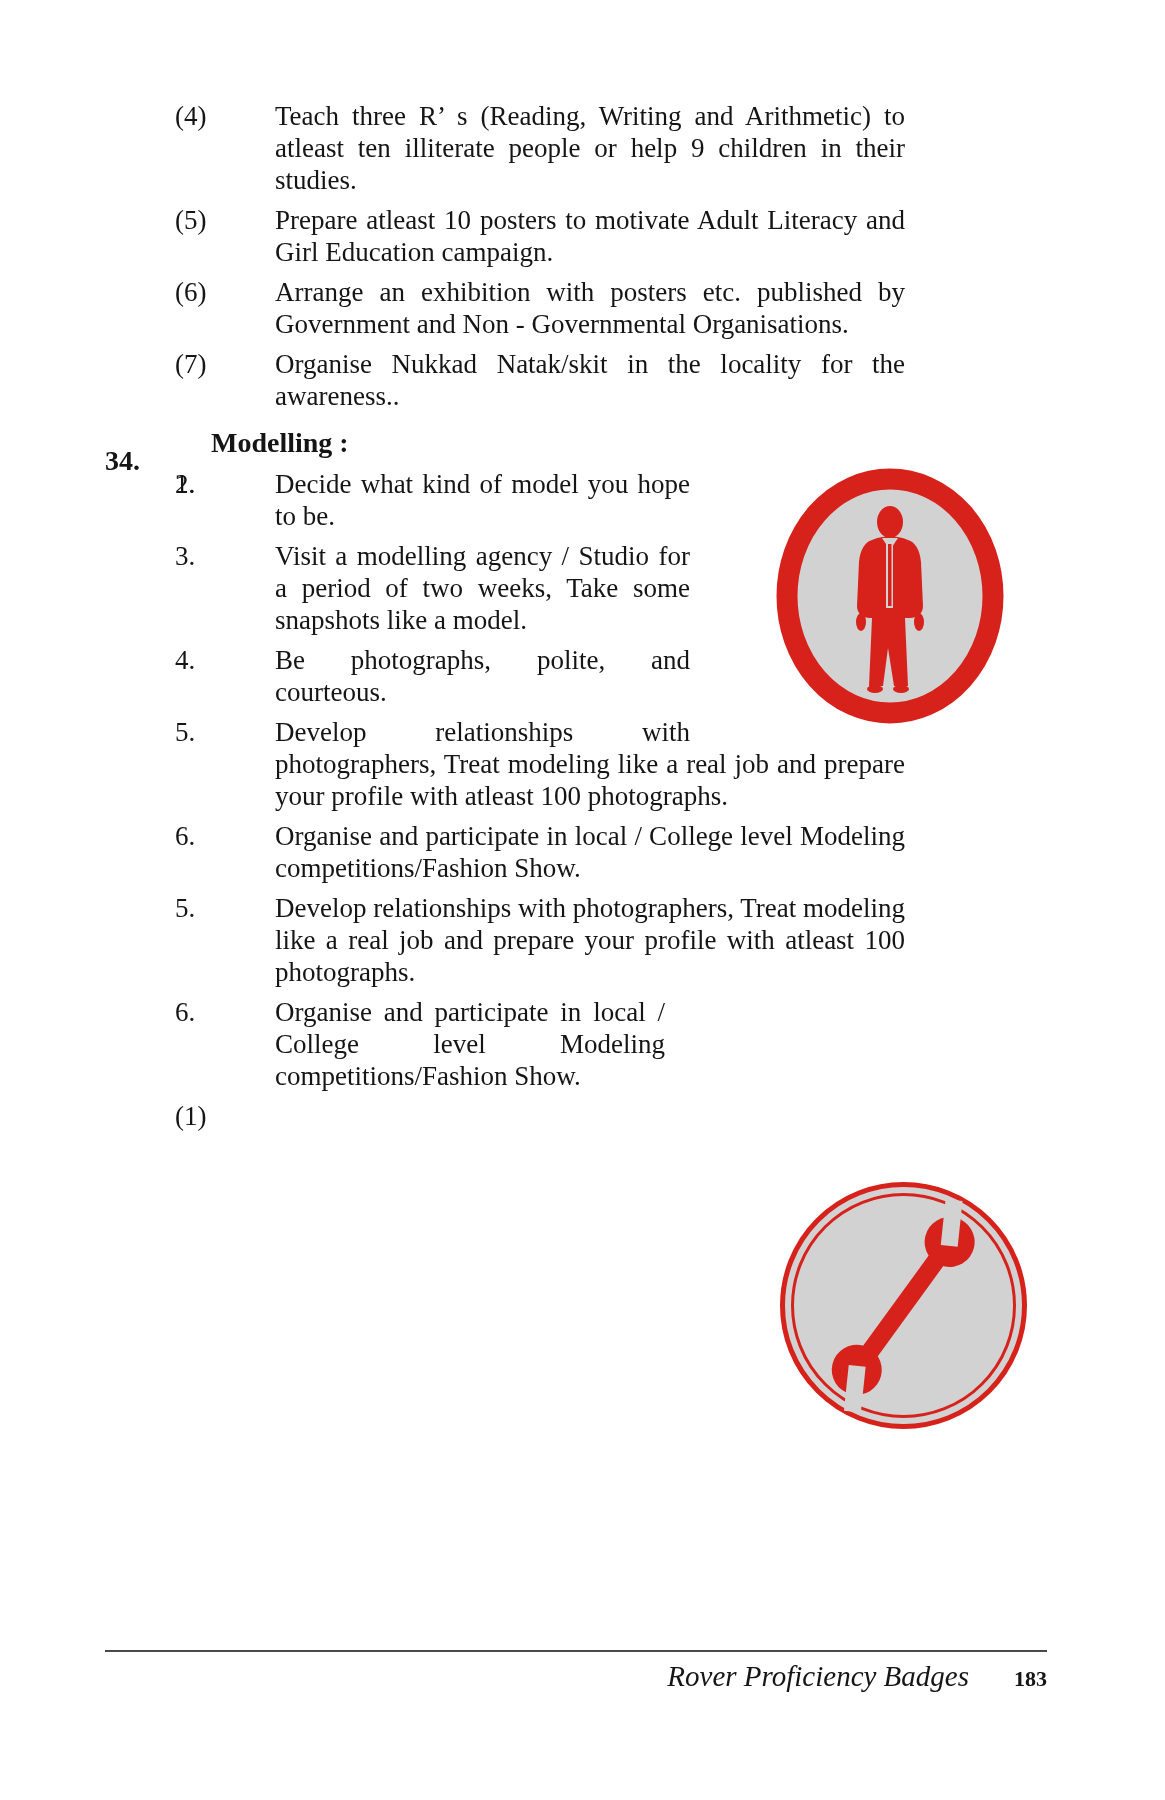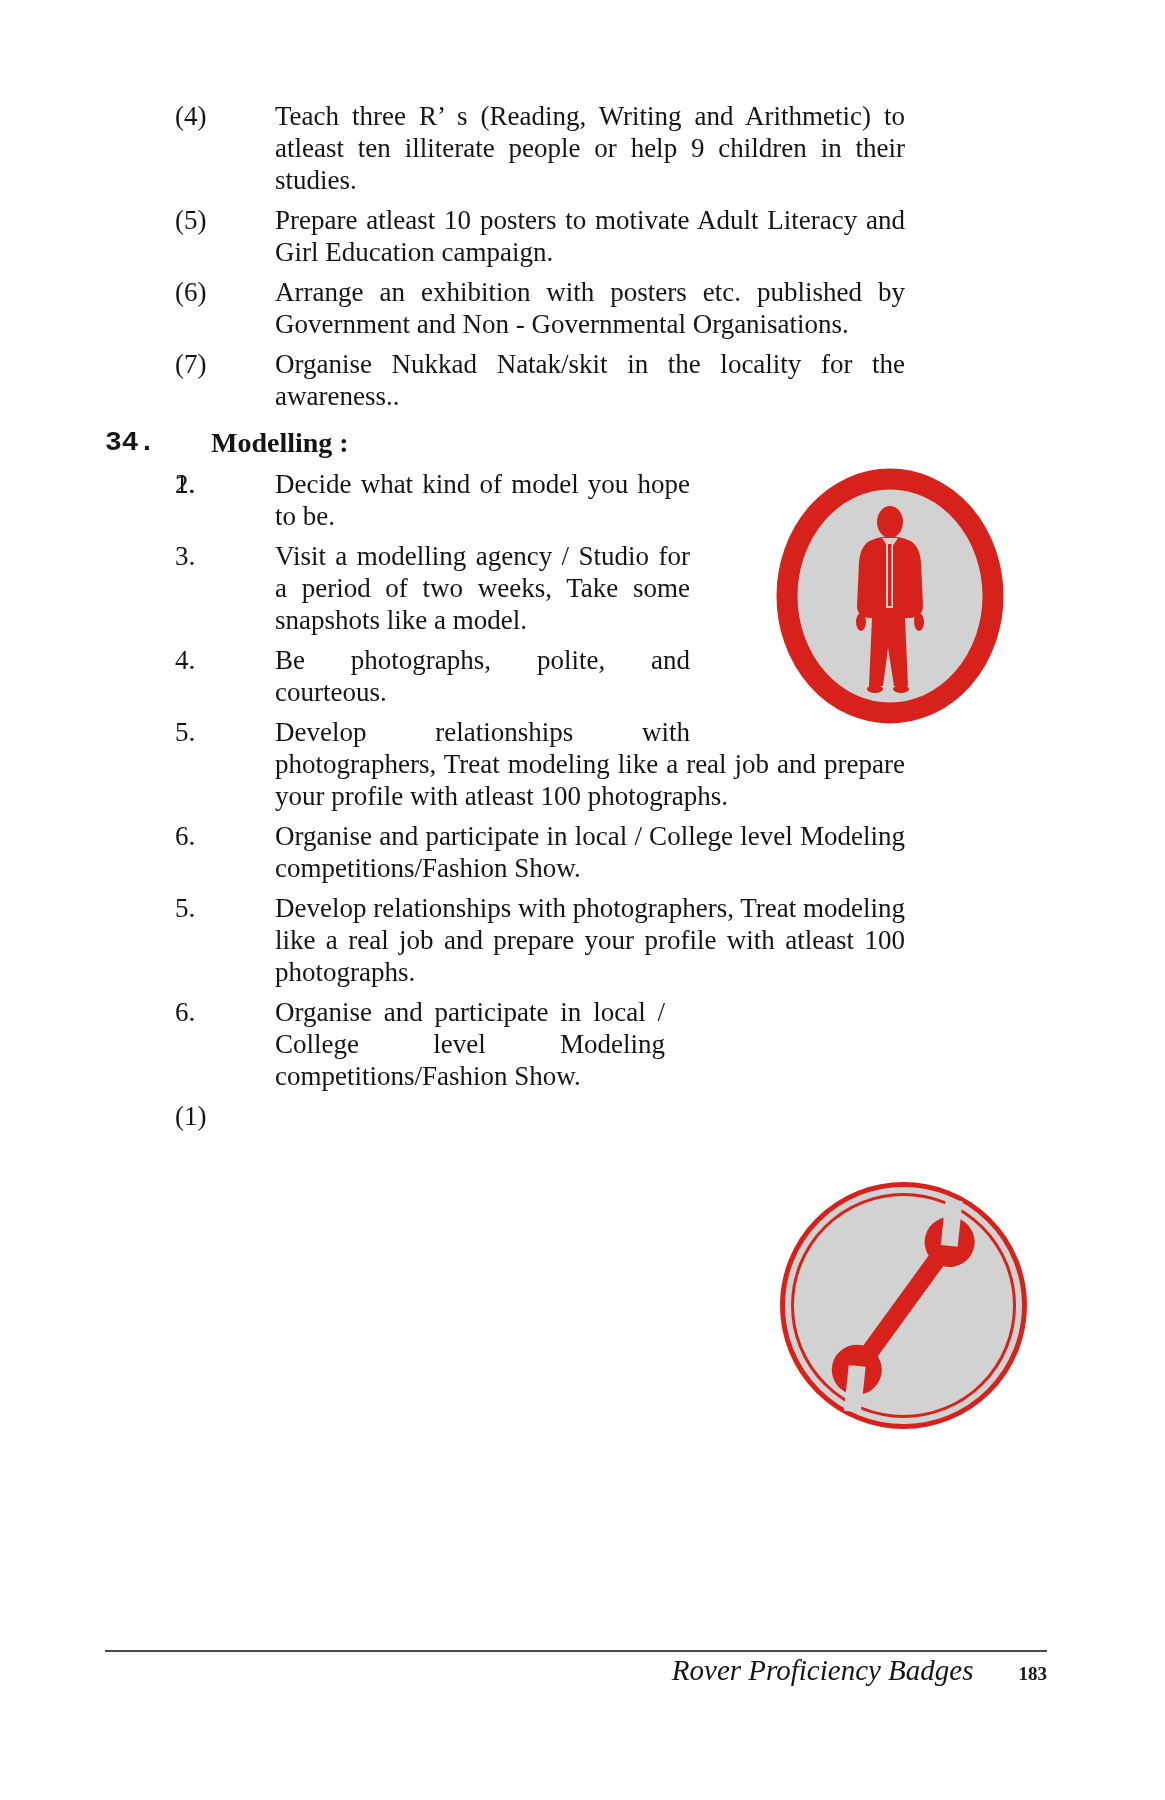--- a/index.html
+++ b/index.html
@@ -35,53 +35,53 @@
     text-align:left;
     white-space:nowrap;
   }
   h2.sec {
     position:relative;
     margin:14px 0 8px -170px;
     font-size:28px;
     line-height:34px;
     font-weight:700;
   }
-  h2.sec .sec-num { position:absolute; left:0; top:0;font-family:Liberation Mono, monospace; }
+  h2.sec .sec-num { position:absolute; left:0; top:18px; }
   h2.sec .sec-title { margin-left:106px; }
   
   .badge-float-1 {
     float:right;
     width:245px; height:260px;
     margin:0 -115px 0 85px;
   }
   .badge-float-2 {
     float:right;
     width:245px; height:438px;
     margin:0 -115px 0 110px;
   }
   .badge-float-2 svg { margin-top:181px; }
   .badge-svg { display:block; }
   .footer {
     position:absolute;
     left:105px; top:1650px;
     width:942px;
     border-top:2px solid var(--color-rule);
-    padding-top:2px;
+    padding-top:8px;
     display:flex;
     justify-content:flex-end;
     align-items:baseline;
     gap:45px;
   }
   .footer .footer-title {
     font-style:italic;
     font-size:29px;
   }
   .footer .page-number {
     font-weight:700;
-    font-size:19px;
+    font-size:22px;
   }
 </style>
 </head>
 <body>
 
 <div class="page">
   <div class="flow">
 
     <p class="item">
       <span class="num">(4)</span>

